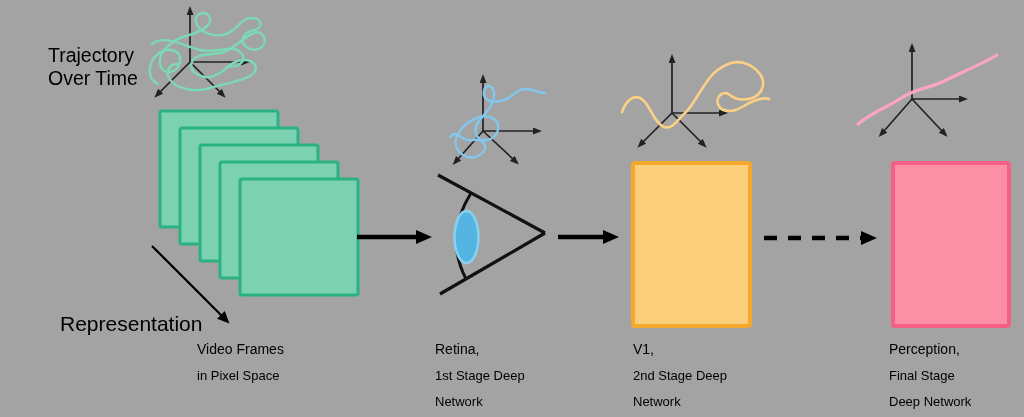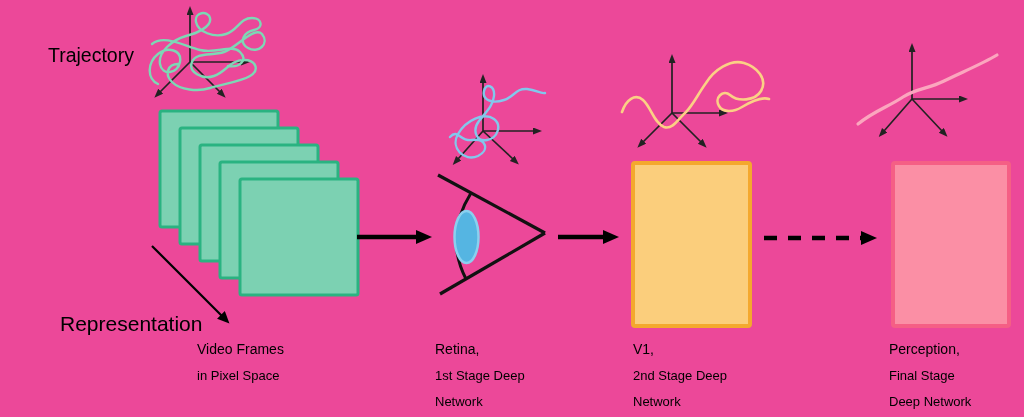--- a/index.html
+++ b/index.html
@@ -1,17 +1,17 @@
 <!DOCTYPE html>
 <html><head>
 <meta charset="utf-8">
 <style>
   html,body{margin:0;padding:0;background:#fff;}
   #stage{
-    position:relative;width:1024px;height:417px;background:#ec4899;overflow:hidden;
+    position:relative;width:1024px;height:417px;background:#a3a3a3;overflow:hidden;
     font-family:"Liberation Sans",sans-serif;color:#000;text-decoration:underline;
   }
   #art{position:absolute;left:0;top:0;width:1024px;height:417px;}
   .lbl{position:absolute;white-space:nowrap;}
   .traj{left:48px;top:44px;font-size:19.5px;line-height:23px;}
   .rep{left:24px;top:312px;font-size:21px;margin-left:36px;}
   .caption{position:absolute;top:336px;white-space:nowrap;}
   .cap-title{font-size:14px;line-height:27px;}
   .cap-sub{font-size:13px;line-height:25.5px;}
   .cap-video{left:197px;}
@@ -111,20 +111,21 @@
       <line x1="912" y1="99" x2="942" y2="131" marker-end="url(#m-axis)"></line>
     </g>
 
     <path fill="none" stroke-width="3.2" stroke-linecap="round" d="M858,124 C874,111 888,107 903,97 C917,88 928,89 944,81 C960,73 982,64 997,55" stroke="#FBA6BE"></path>
 
     <rect x="893" y="163" width="116" height="163" rx="2" stroke-width="4" fill="#FB8FA5" stroke="#F55F85"></rect>
   </svg>
 
   <div class="lbl traj">
     <div>Trajectory</div>
+    <div>Over Time</div>
   </div>
 
   <div class="lbl rep">Representation</div>
 
   <div class="caption cap-video">
     <div class="cap-title">Video Frames</div>
     <div class="cap-sub">in Pixel Space</div>
   </div>
 
   <div class="caption cap-retina">

